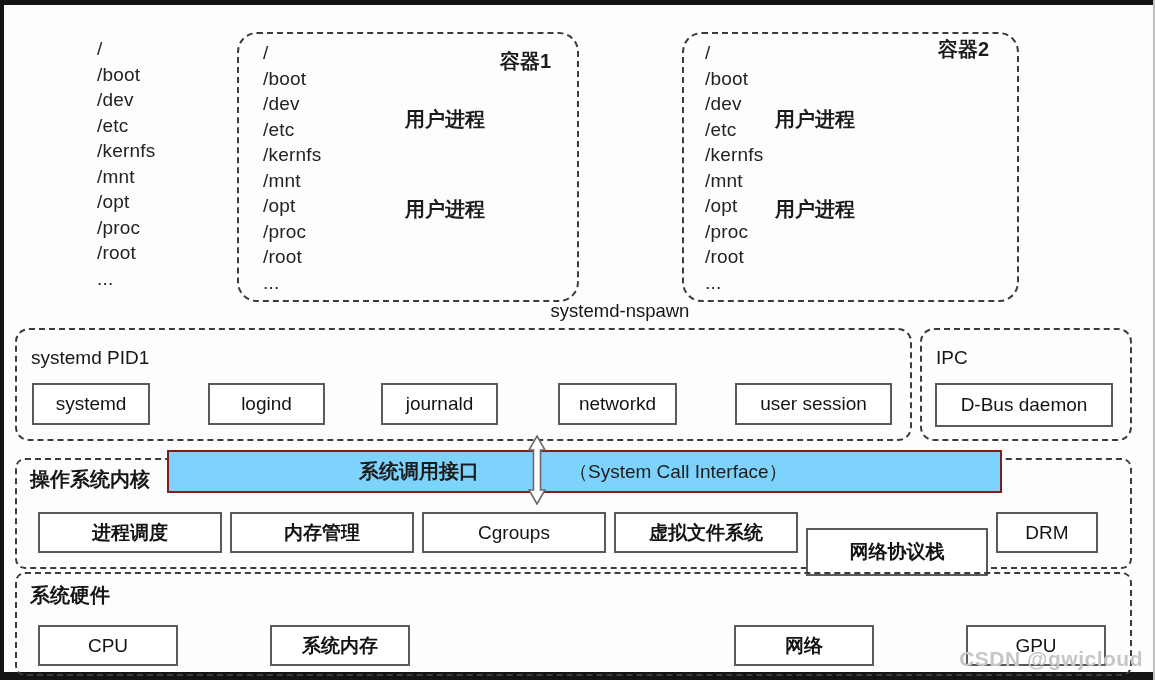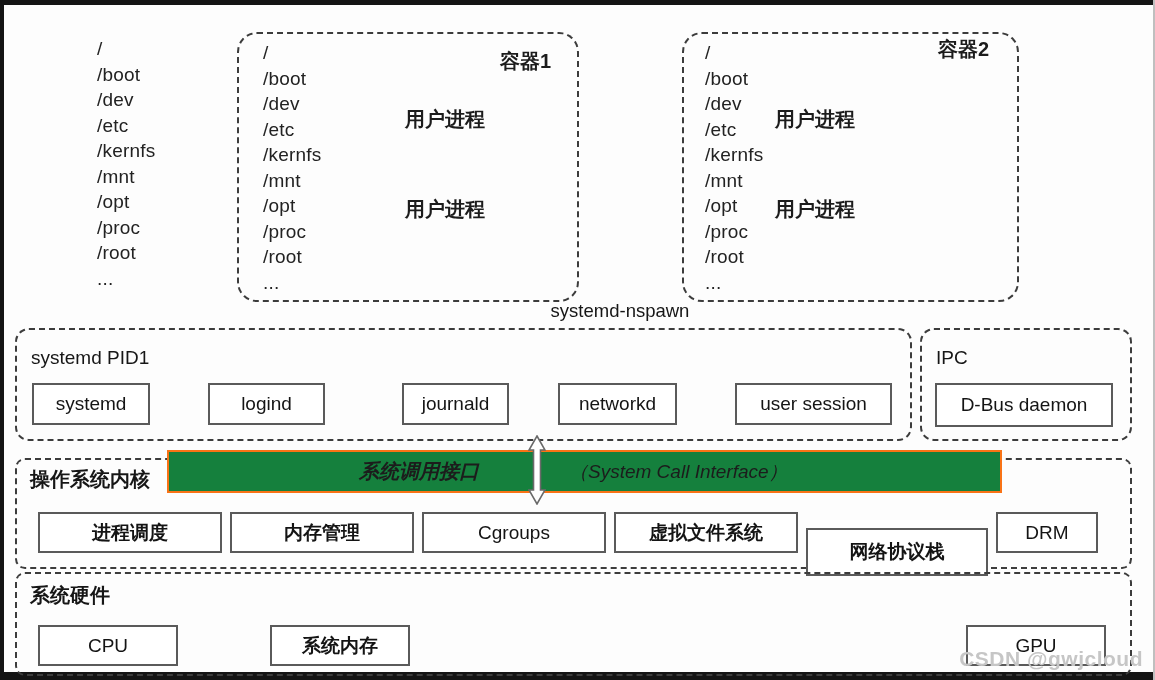--- a/index.html
+++ b/index.html
@@ -14,21 +14,21 @@
     display:flex;align-items:center;justify-content:center;
     font-size:19px;color:#141414;box-sizing:border-box;white-space:nowrap;
   }
   .pathlist{position:absolute;font-size:19px;line-height:25.5px;color:#222;letter-spacing:.2px;}
   .seclabel{position:absolute;font-size:19px;color:#161616;white-space:nowrap;}
   .cjk{font-weight:bold;}
   .ctitle{position:absolute;font-size:20px;font-weight:bold;white-space:nowrap;}
   .proclabel{position:absolute;font-size:20px;font-weight:bold;white-space:nowrap;}
   .nspawn{position:absolute;font-size:18.5px;text-align:center;color:#161616;}
   .scibar{
-    position:absolute;border:2px solid #f97316;background:#15803d;box-sizing:border-box;z-index:2;font-style:italic;
+    position:absolute;border:2px solid #7f1d1d;background:#7dd3fc;box-sizing:border-box;z-index:2;
   }
   .scibar span{position:absolute;top:0;line-height:39px;white-space:nowrap;}
   .sci-cn{font-size:20px;font-weight:bold;left:175px;width:150px;text-align:center;}
   .sci-en{font-size:19px;left:400px;}
   .arrow{position:absolute;z-index:5;}
   .watermark{
     position:absolute;right:12px;top:647px;font-size:21px;color:#c6c6c6;
     z-index:9;white-space:nowrap;letter-spacing:.5px;font-weight:bold;
   }
 </style>
@@ -88,21 +88,21 @@
   <div class="ctitle" style="left:938px;top:36px">容器2</div>
   <div class="proclabel" style="left:775px;top:106px">用户进程</div>
   <div class="proclabel" style="left:775px;top:196px">用户进程</div>
 
   <div class="nspawn" style="left:460px;top:300px;width:320px">systemd-nspawn</div>
 
   <div class="dashedbox" style="left:15px;top:328px;width:893px;height:109px;border-radius:14px"></div>
   <div class="seclabel" style="left:31px;top:347px">systemd PID1</div>
   <div class="solidbox" style="left:32px;top:383px;width:118px;height:42px">systemd</div>
   <div class="solidbox" style="left:208px;top:383px;width:117px;height:42px">logind</div>
-  <div class="solidbox" style="left:402px;top:383px;width:107px;height:42px">journald</div>
+  <div class="solidbox" style="left:381px;top:383px;width:117px;height:42px">journald</div>
   <div class="solidbox" style="left:558px;top:383px;width:119px;height:42px">networkd</div>
   <div class="solidbox" style="left:735px;top:383px;width:157px;height:42px">user session</div>
 
   <div class="dashedbox" style="left:920px;top:328px;width:208px;height:109px;border-radius:14px"></div>
   <div class="seclabel" style="left:936px;top:347px">IPC</div>
   <div class="solidbox" style="left:935px;top:383px;width:178px;height:44px">D-Bus daemon</div>
 
   <svg class="arrow" style="left:528px;top:435px" width="18" height="70" viewBox="0 0 18 70">
     <path d="M9 1 L17 15 L12.5 15 L12.5 55 L17 55 L9 69 L1 55 L5.5 55 L5.5 15 L1 15 Z" fill="#ffffff" stroke="#6a6a6a" stroke-width="1.6"></path>
   </svg>
@@ -120,17 +120,18 @@
   <div class="solidbox cjk" style="left:230px;top:512px;width:184px;height:41px">内存管理</div>
   <div class="solidbox cjk" style="left:614px;top:512px;width:184px;height:41px">虚拟文件系统</div>
   <div class="solidbox cjk" style="left:806px;top:528px;width:182px;height:48px">网络协议栈</div>
   <div class="solidbox" style="left:996px;top:512px;width:102px;height:41px">DRM</div>
 
   <div class="dashedbox" style="left:15px;top:572px;width:1113px;height:100px;border-radius:10px"></div>
   <div class="seclabel cjk" style="left:30px;top:582px;font-size:20px">系统硬件</div>
 
   <div class="solidbox" style="left:38px;top:625px;width:140px;height:41px">CPU</div>
   <div class="solidbox cjk" style="left:270px;top:625px;width:140px;height:41px">系统内存</div>
+  <div class="solidbox cjk" style="left:734px;top:625px;width:140px;height:41px">网络</div>
   <div class="solidbox" style="left:966px;top:625px;width:140px;height:41px">GPU</div>
 
   <div class="watermark">CSDN @gwjcloud</div>
 
 </div>
 
 </body></html>

